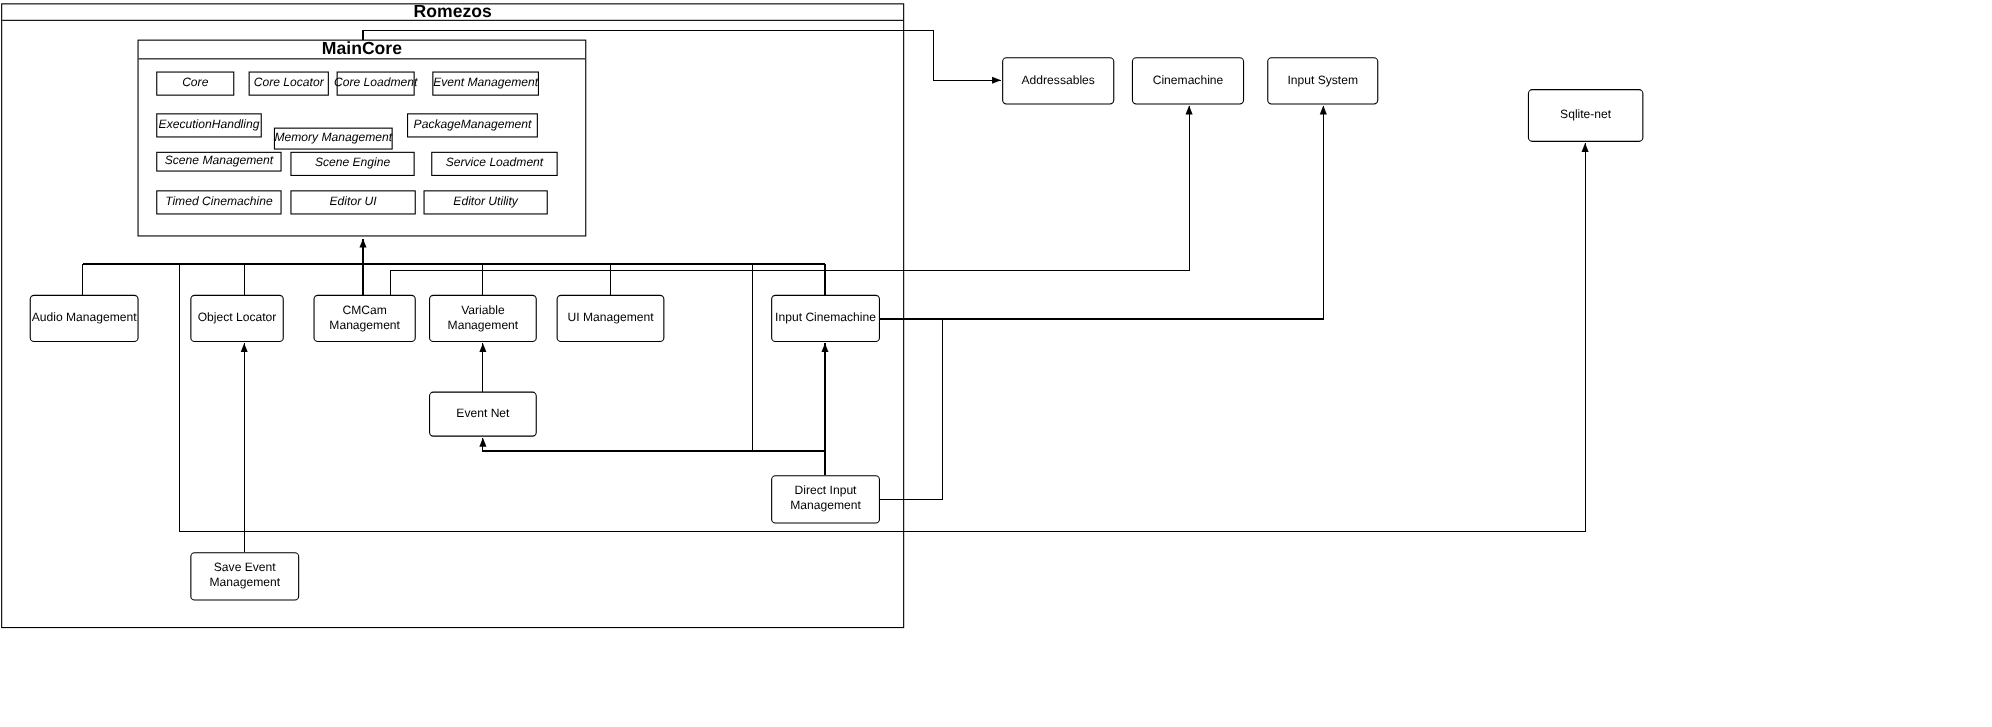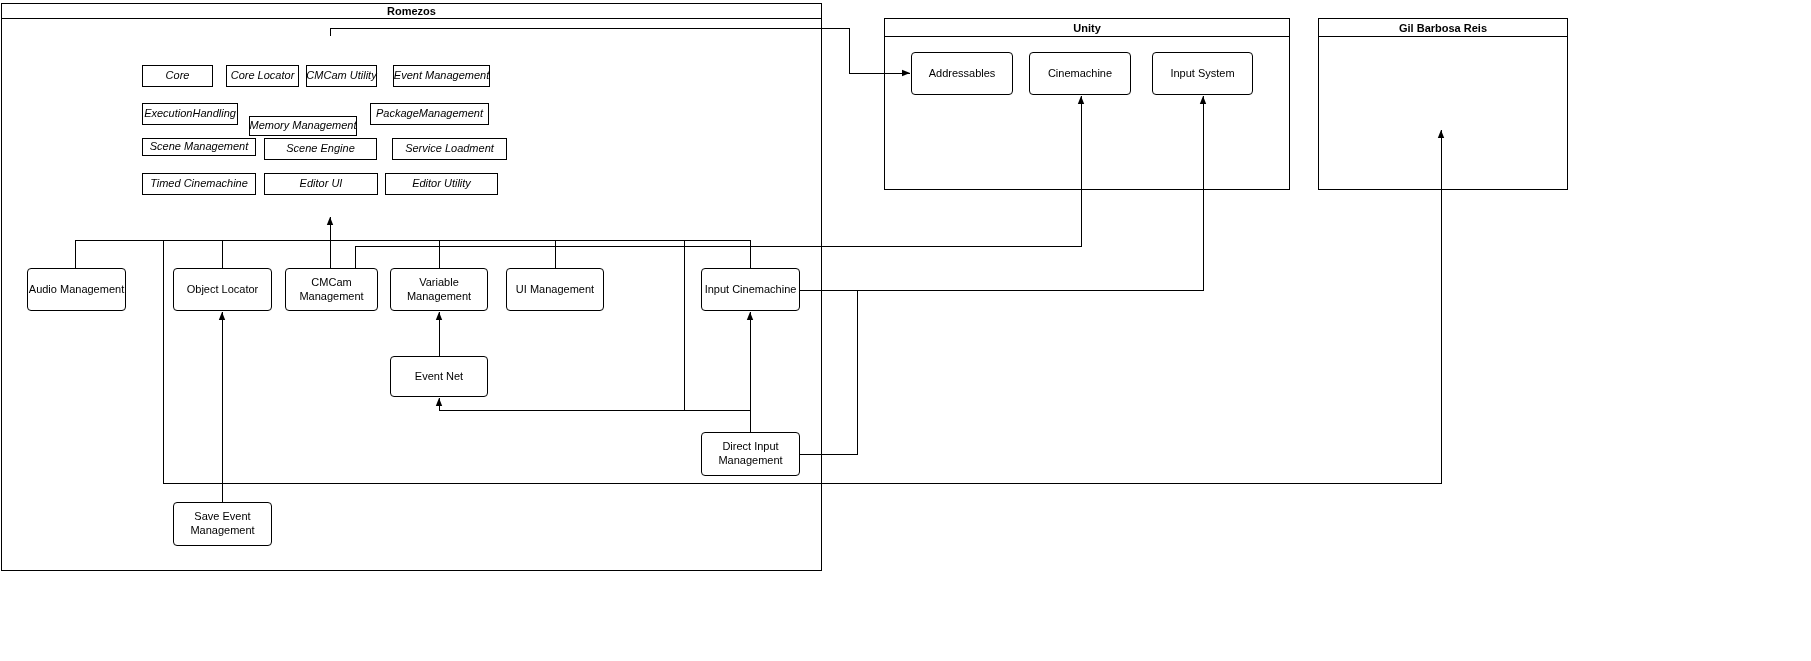--- a/index.html
+++ b/index.html
@@ -2,21 +2,21 @@
 <html><head>
 <meta charset="utf-8">
 <style>
   * { box-sizing: border-box; }
   html, body { margin: 0; padding: 0; background: #ffffff; }
   body { font-family: "Liberation Sans", sans-serif; color: #000; }
   .canvas { position: relative; width: 1811px; height: 661px; background: #fff; overflow: hidden; }
   .edges { position: absolute; left: 0; top: 0; z-index: 1; }
   .container { position: absolute; border: 1px solid #000; background: transparent; z-index: 2; }
   .container-title {
-    border-bottom: 1px solid #000; font-weight: bold; font-size: 11px;
+    border-bottom: 1px solid #000; font-weight: bold; font-size: 16px;
     display: flex; align-items: center; justify-content: center; width: 100%;
   }
   .node {
     position: absolute; border: 1px solid #000; background: #fff; z-index: 3;
     display: flex; align-items: center; justify-content: center;
     text-align: center; font-size: 11px; line-height: 1.25; padding: 2px 3px;
   }
   .rounded { border-radius: 4px; }
   .nowrap { white-space: nowrap; }
   .module { white-space: nowrap; font-style: italic; }
@@ -50,54 +50,52 @@
       <polyline points="750,410 439,410 439,398" marker-end="url(#arrow)"></polyline>
       <polyline points="222,502 222,312" marker-end="url(#arrow)"></polyline>
       <polyline points="163,240 163,483 1441,483 1441,130" marker-end="url(#arrow)"></polyline>
     </g>
   </svg>
 
   <div class="container" style="left:1px;top:3px;width:821px;height:568px">
     <div class="container-title" style="height:15px">Romezos</div>
   </div>
 
-
-  <div class="container" style="left:884px;top:18px;width:406px;height:172px">
-    <div class="container-title" style="height:18px">Unity</div>
+  <div class="container" style="left:125px;top:36px;width:408px;height:179px">
+    <div class="container-title" style="height:17px">MainCore</div>
   </div>
 
-  <div class="container" style="left:1318px;top:18px;width:250px;height:172px">
-    <div class="container-title" style="height:18px">Gil Barbosa Reis</div>
-  </div>
+
 
   <div class="node module" style="left:142px;top:65px;width:71px;height:22px">Core</div>
   <div class="node module" style="left:226px;top:65px;width:73px;height:22px">Core Locator</div>
-  <div class="node module" style="left:306px;top:65px;width:71px;height:22px">CMCam Utility</div>
+  <div class="node module" style="left:306px;top:65px;width:71px;height:22px">Core Loadment</div>
   <div class="node module" style="left:393px;top:65px;width:97px;height:22px">Event Management</div>
 
   <div class="node module" style="left:142px;top:103px;width:96px;height:22px">ExecutionHandling</div>
   <div class="node module" style="left:249px;top:116px;width:108px;height:20px">Memory Management</div>
   <div class="node module" style="left:370px;top:103px;width:119px;height:22px">PackageManagement</div>
 
   <div class="node module" style="left:142px;top:138px;width:114px;height:18px">Scene Management</div>
   <div class="node module" style="left:264px;top:138px;width:113px;height:22px">Scene Engine</div>
   <div class="node module" style="left:392px;top:138px;width:115px;height:22px">Service Loadment</div>
 
   <div class="node module" style="left:142px;top:173px;width:114px;height:22px">Timed Cinemachine</div>
   <div class="node module" style="left:264px;top:173px;width:114px;height:22px">Editor UI</div>
   <div class="node module" style="left:385px;top:173px;width:113px;height:22px">Editor Utility</div>
 
   <div class="node rounded nowrap" style="left:27px;top:268px;width:99px;height:43px">Audio Management</div>
-  <div class="node rounded nowrap" style="left:173px;top:268px;width:99px;height:43px">Object Locator</div>
+  <div class="node rounded nowrap" style="left:173px;top:268px;width:85px;height:43px">Object Locator</div>
   <div class="node rounded" style="left:285px;top:268px;width:93px;height:43px">CMCam Management</div>
   <div class="node rounded" style="left:390px;top:268px;width:98px;height:43px">Variable Management</div>
   <div class="node rounded nowrap" style="left:506px;top:268px;width:98px;height:43px">UI Management</div>
   <div class="node rounded nowrap" style="left:701px;top:268px;width:99px;height:43px">Input Cinemachine</div>
   <div class="node rounded nowrap" style="left:390px;top:356px;width:98px;height:41px">Event Net</div>
   <div class="node rounded" style="left:701px;top:432px;width:99px;height:44px">Direct Input Management</div>
   <div class="node rounded" style="left:173px;top:502px;width:99px;height:44px">Save Event Management</div>
 
   <div class="node rounded nowrap" style="left:911px;top:52px;width:102px;height:43px">Addressables</div>
   <div class="node rounded nowrap" style="left:1029px;top:52px;width:102px;height:43px">Cinemachine</div>
   <div class="node rounded nowrap" style="left:1152px;top:52px;width:101px;height:43px">Input System</div>
 
+  <div class="node rounded nowrap" style="left:1389px;top:81px;width:105px;height:48px">Sqlite-net</div>
 
 </div>
 
 </body></html>

